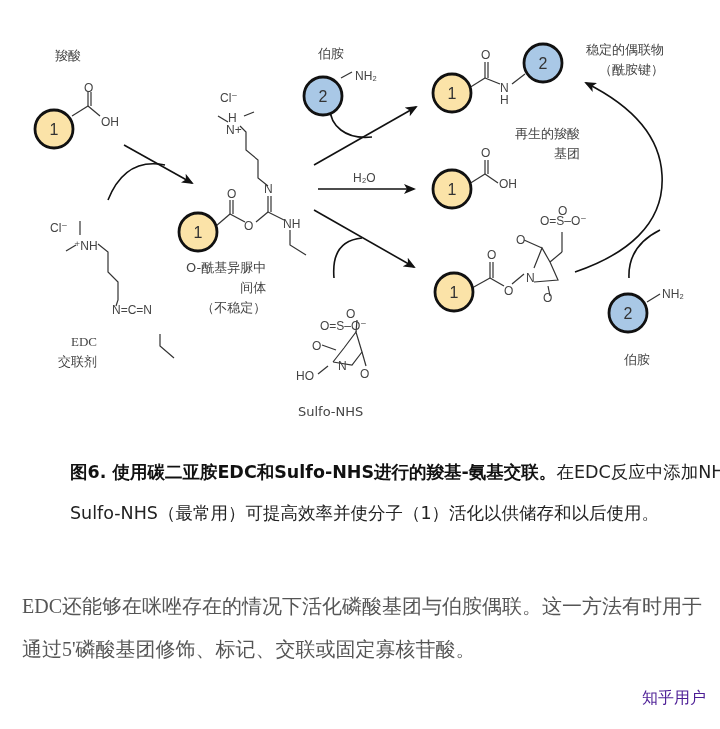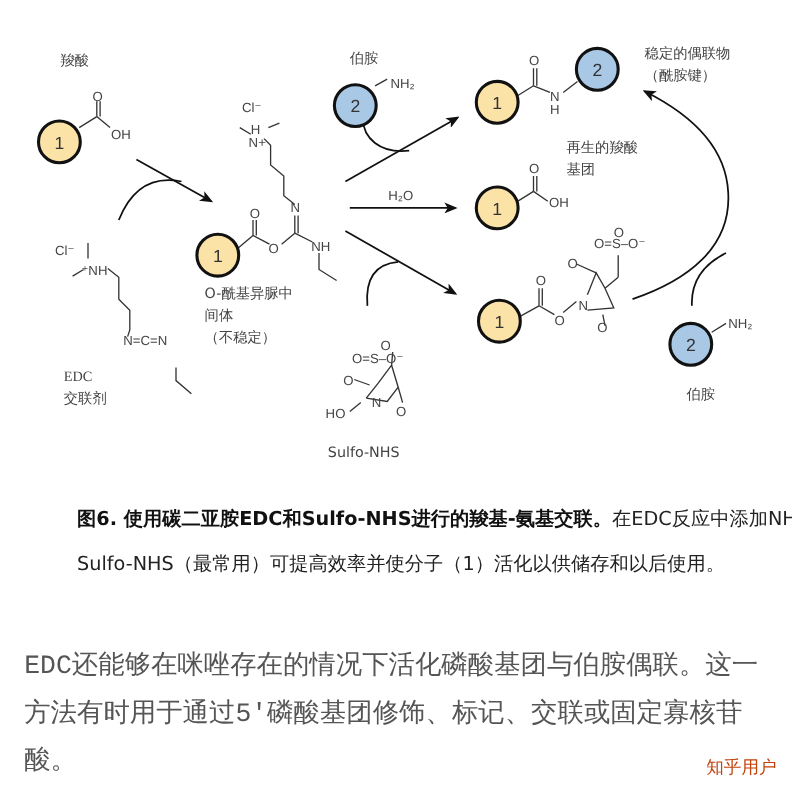--- a/index.html
+++ b/index.html
@@ -1,26 +1,26 @@
 <!DOCTYPE html>
 <html><head>
 <meta charset="utf-8">
 <style>
   html, body { margin: 0; padding: 0; background: #ffffff; }
   body { width: 720px; height: 729px; position: relative; overflow: hidden;
          font-family: "DejaVu Sans", "Liberation Sans", sans-serif; color: #333; }
   #figure { position: absolute; left: 0; top: 0; width: 720px; height: 440px; }
-  .lbl { position: absolute; font-size: 13px; color: #444; text-align: left; line-height: 20px;
+  .lbl { position: absolute; font-size: 13px; color: #444; text-align: right; line-height: 20px;
          font-family: "DejaVu Sans", sans-serif; }
   #caption { position: absolute; left: 22px; top: 452px; width: 690px; font-size: 17.5px;
              line-height: 41px; color: #222; font-family: "DejaVu Sans", sans-serif; margin-left: 48px; }
   #caption b { font-weight: bold; color: #111; }
-  #body-text { position: absolute; left: 22px; top: 585px; width: 690px; font-size: 24px;
-               line-height: 43px; color: #555; font-family: Liberation Mono, monospace; }
-  #watermark { position: absolute; right: 14px; top: 688px; font-size: 16px; color: #c2410c;
+  #body-text { position: absolute; left: 22px; top: 585px; width: 690px; font-size: 20px;
+               line-height: 43px; color: #555; font-family: Liberation Serif, serif; }
+  #watermark { position: absolute; right: 14px; top: 688px; font-size: 16px; color: #4c1d95;
                font-family: "DejaVu Sans", sans-serif; }
   svg text { font-family: "Liberation Sans", "DejaVu Sans", sans-serif; }
 </style>
 </head>
 <body>
 
 <div id="figure">
   <svg width="720" height="440" viewBox="0 0 720 440">
     <defs>
       <marker id="ah" markerWidth="12" markerHeight="10" refX="10" refY="5" orient="auto" markerUnits="userSpaceOnUse">

